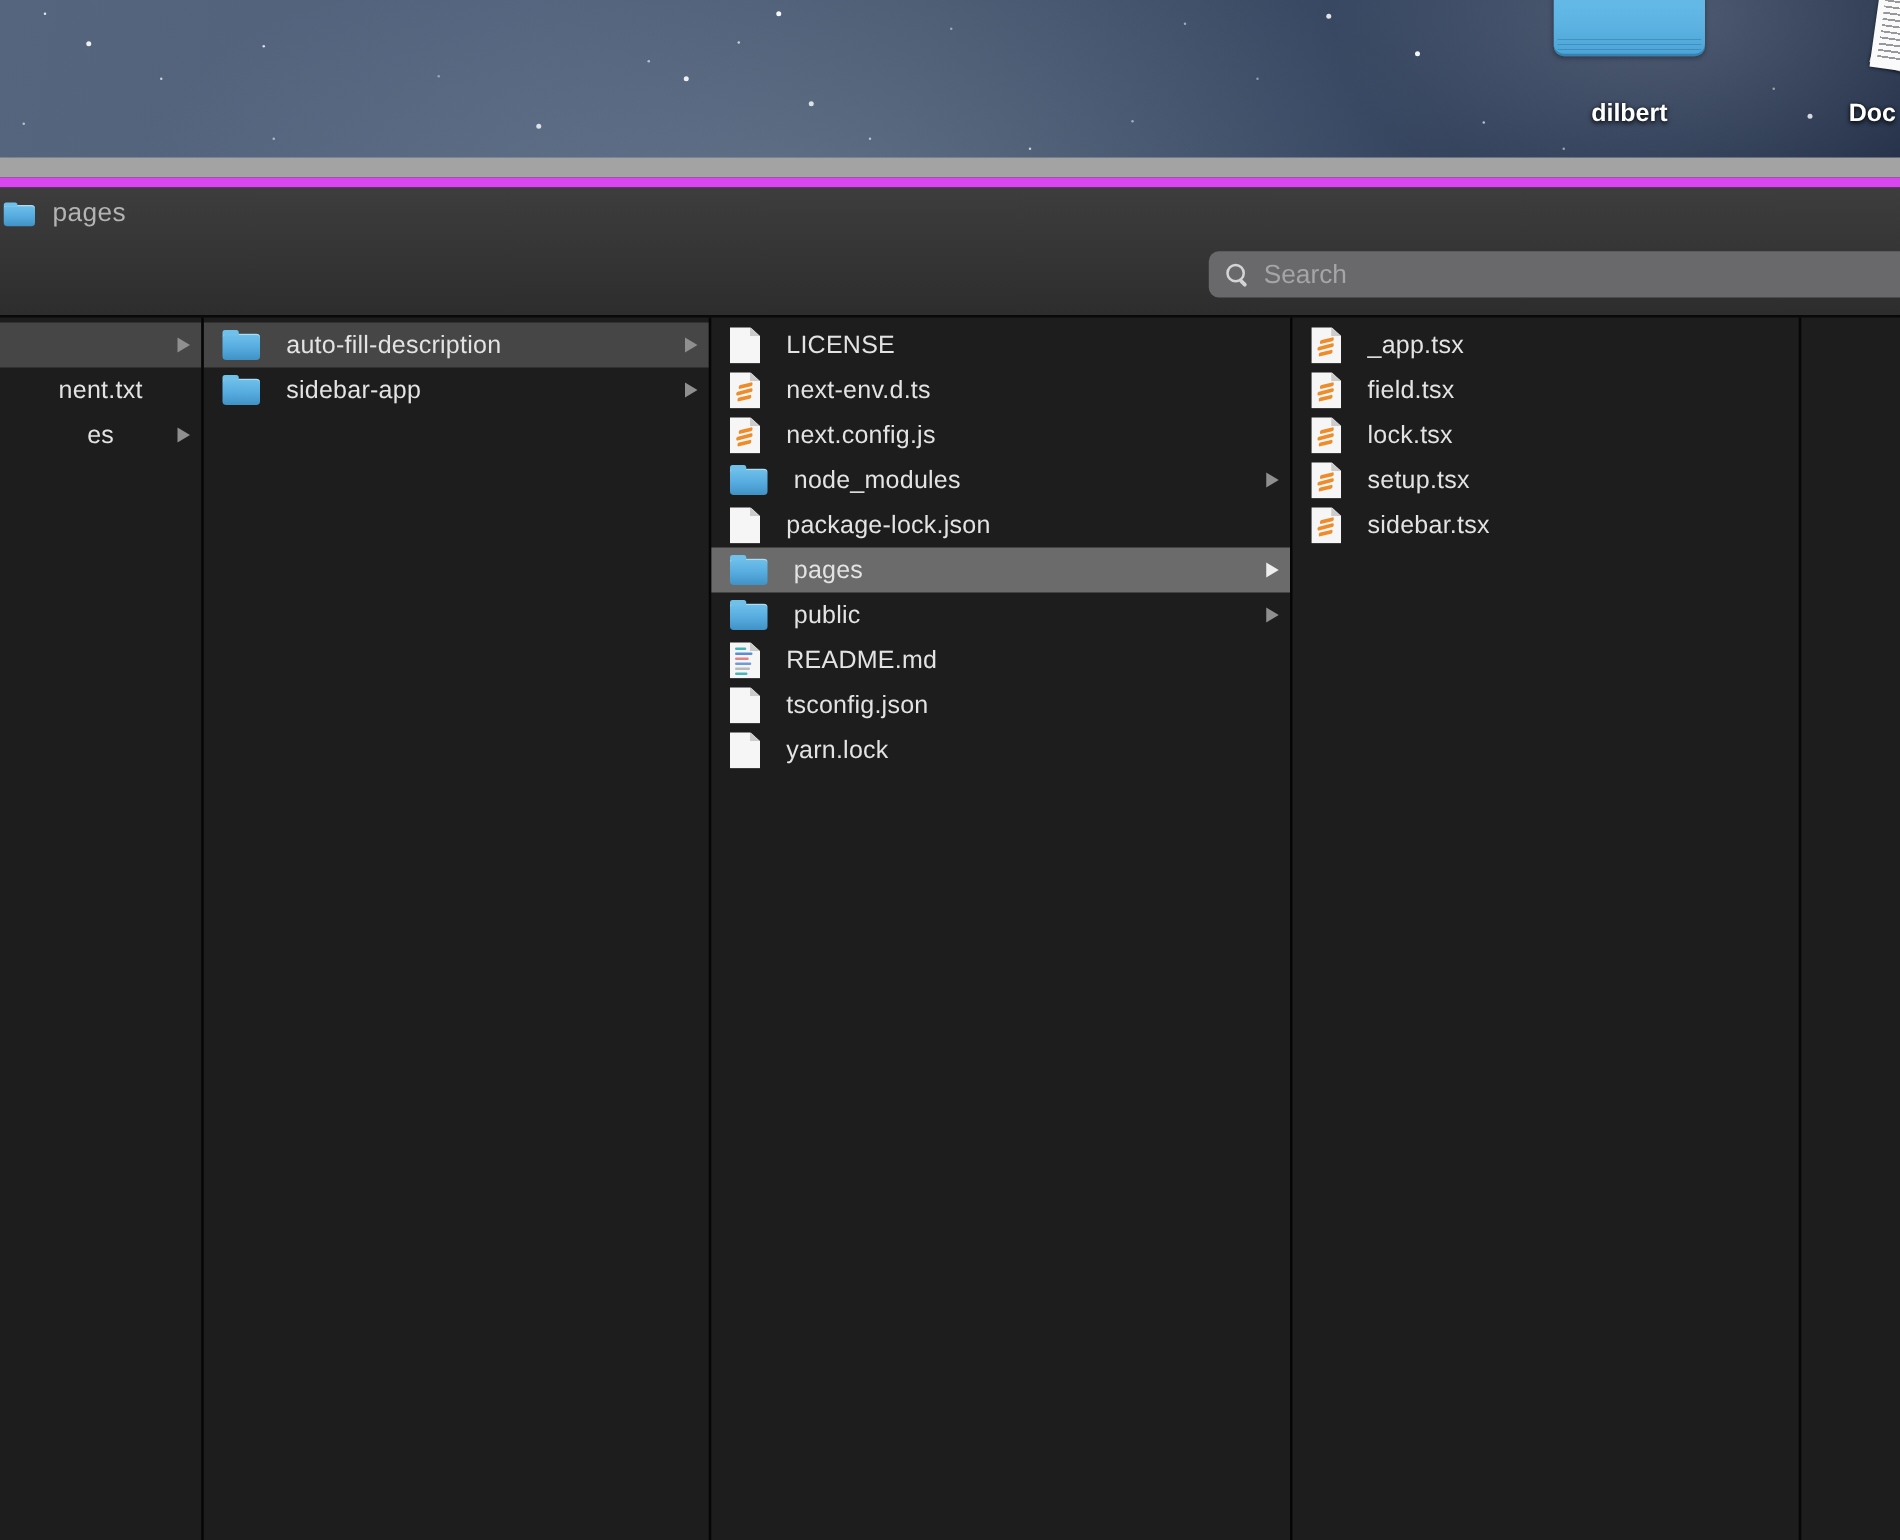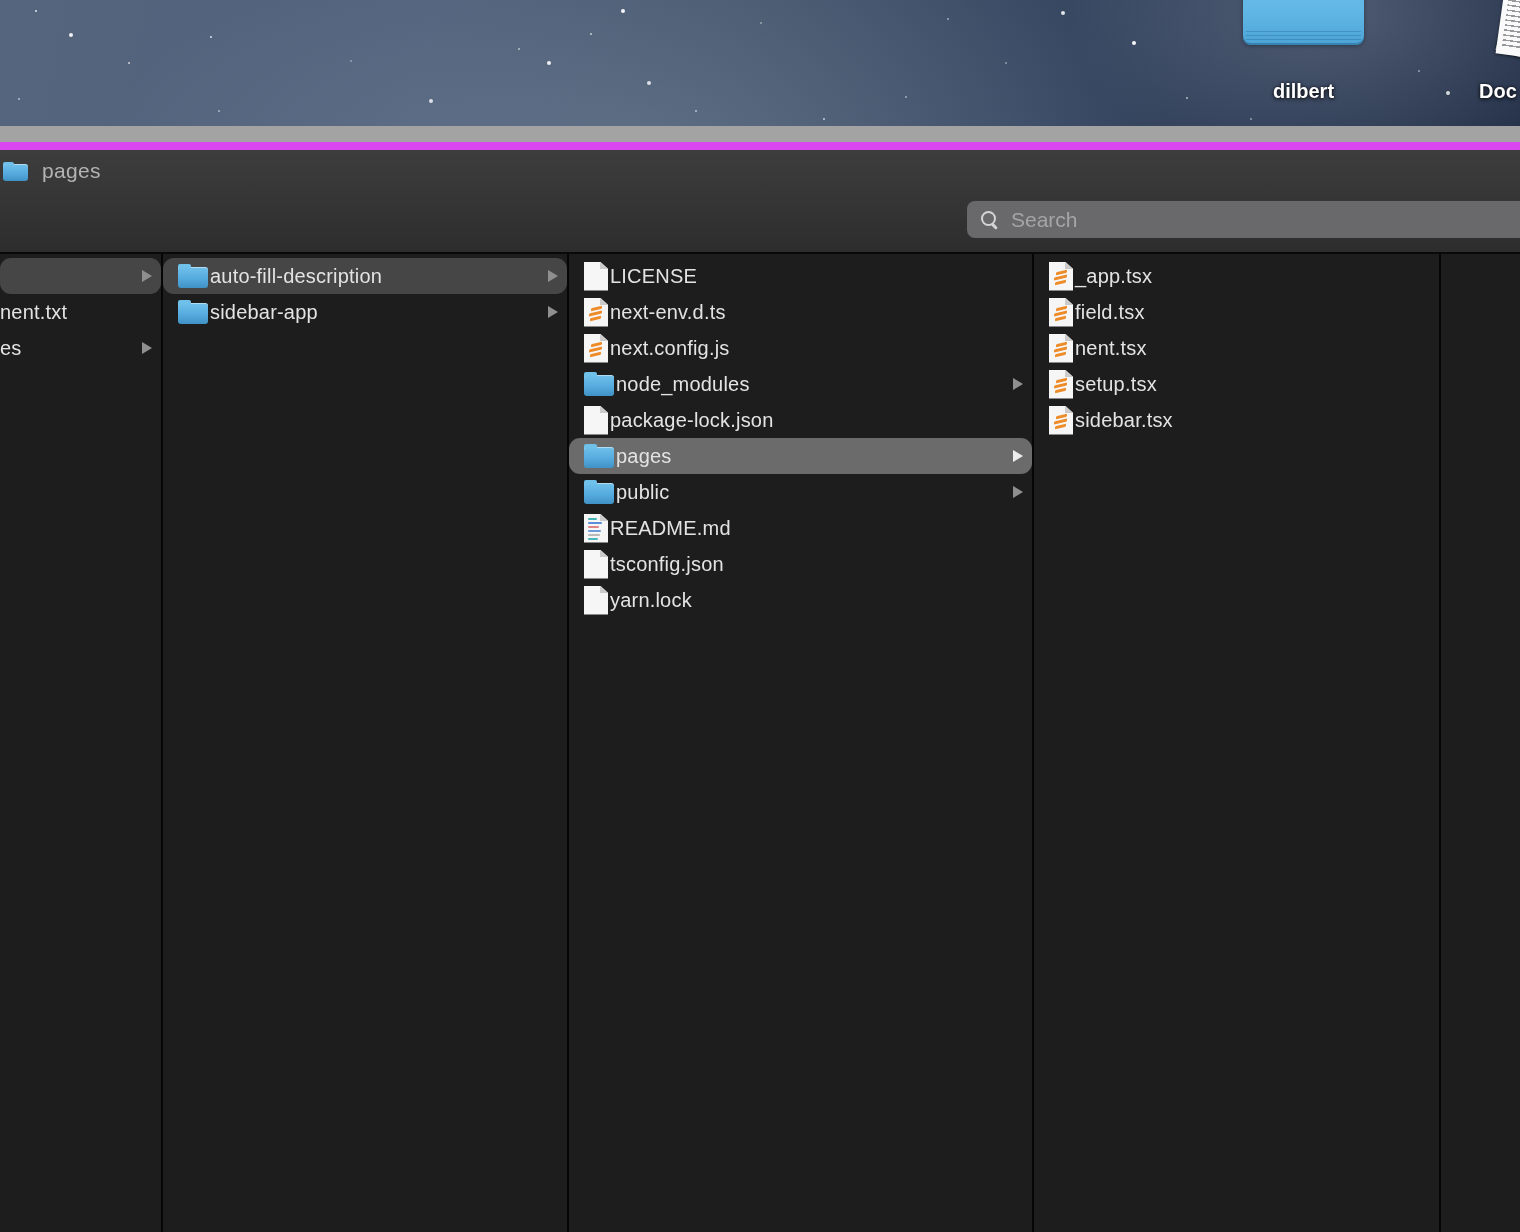--- a/index.html
+++ b/index.html
@@ -72,22 +72,22 @@
   .search input { flex:1; background:transparent; border:none; outline:none;
     color:#ececec; font-size:21px; font-family:inherit; }
   .search input::placeholder { color:#a5a5a8; }
 
   
   .columns { display:flex; height:calc(100% - 106px); background:#1d1d1d; }
   .column { border-right:2px solid #060606; padding-top:4px; overflow:hidden; flex:0 0 auto; position:relative; }
   .w1 { width:163px; } .w2 { width:406px; } .w3 { width:465px; } .w4 { width:407px; }
   .filler { flex:1 1 auto; }
 
-  .row { position:relative; display:flex; align-items:center; height:36px; padding-left:15px; gap:2px;border-radius:11px; }
-  .col-cut .row { padding-left:0; }
+  .row { position:relative; display:flex; align-items:center; height:36px; padding-left:15px; gap:21px; }
+  .col-cut .row { padding-left:0;justify-content:center; }
   .row .label { font-size:20px; color:#e3e3e3; letter-spacing:.2px; white-space:nowrap; }
   .row.sel { background:#464646; }
   .row.sel-active { background:#6b6b6b; }
 
   .chevron { position:absolute; right:9px; top:50%; transform:translateY(-50%);
     width:0; height:0; border-style:solid; border-width:6.5px 0 6.5px 10px;
     border-color:transparent transparent transparent #8f8f8f; }
   .sel-active .chevron { border-left-color:#eeeeee; }
 
   
@@ -253,21 +253,21 @@
               <i class="sb sb3"></i>
             </span>
             <span class="label">field.tsx</span>
           </div>
           <div class="row">
             <span class="icon file-icon">
               <i class="sb sb1"></i>
               <i class="sb sb2"></i>
               <i class="sb sb3"></i>
             </span>
-            <span class="label">nent.tsx</span>
+            <span class="label">lock.tsx</span>
           </div>
           <div class="row">
             <span class="icon file-icon">
               <i class="sb sb1"></i>
               <i class="sb sb2"></i>
               <i class="sb sb3"></i>
             </span>
             <span class="label">setup.tsx</span>
           </div>
           <div class="row">

